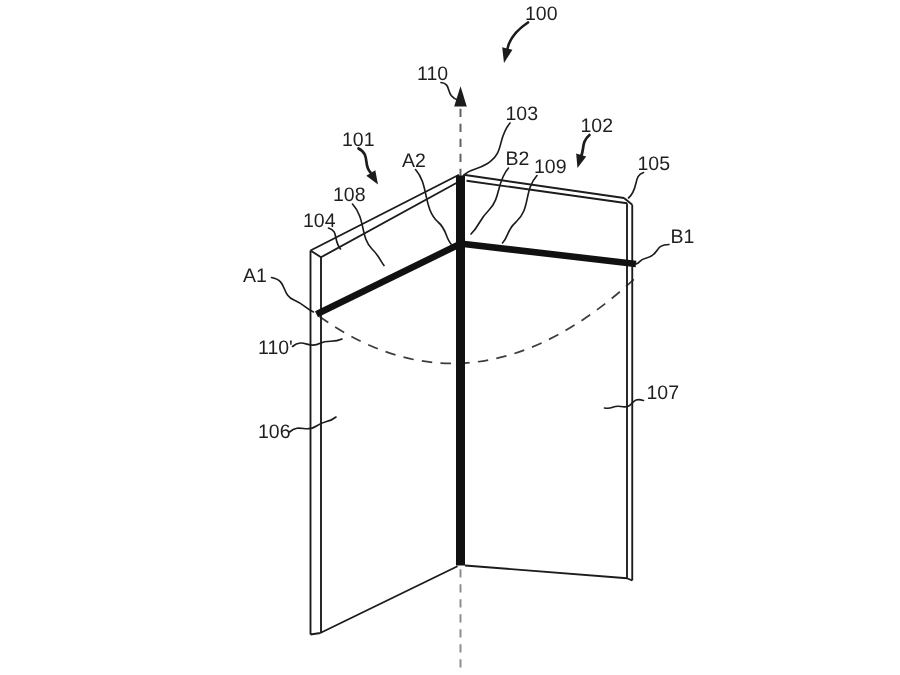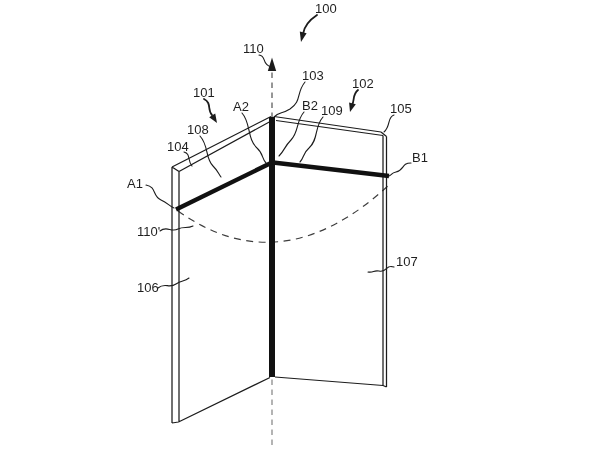--- a/index.html
+++ b/index.html
@@ -2,20 +2,21 @@
 <html><head>
 <meta charset="utf-8">
 <style>
   html,body{margin:0;padding:0;background:#ffffff;}
   .canvas{
     position:relative;
     width:564px;height:450px;
     background:#ffffff;
     overflow:hidden;
     font-family:"Liberation Sans", sans-serif;
+    margin-left:35px;
   }
   svg text{
     font-family:"Liberation Sans", sans-serif;
     font-size:13px;
     fill:#1f1f1f;
   }
 </style>
 </head>
 <body>
 

